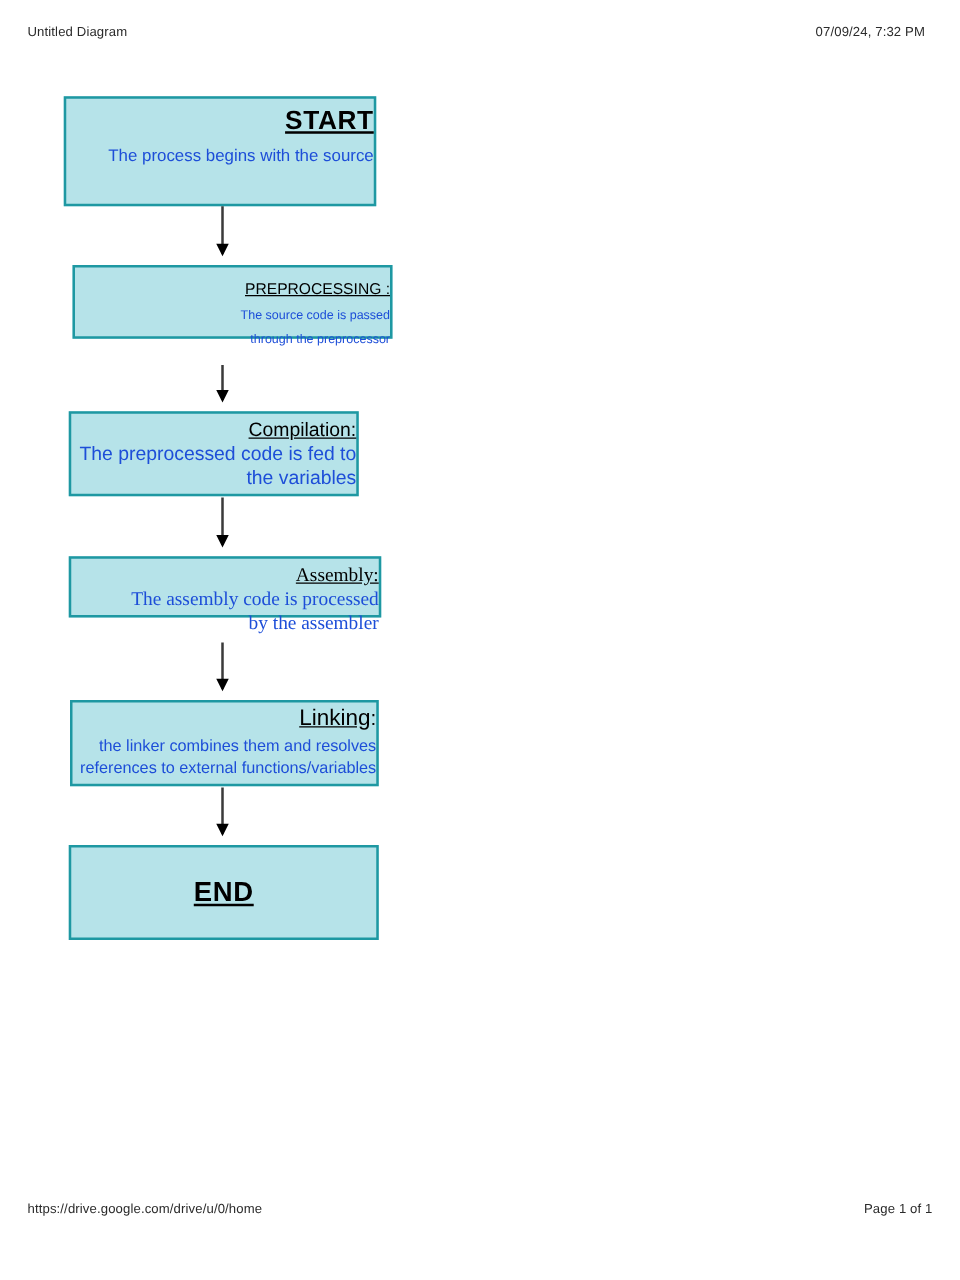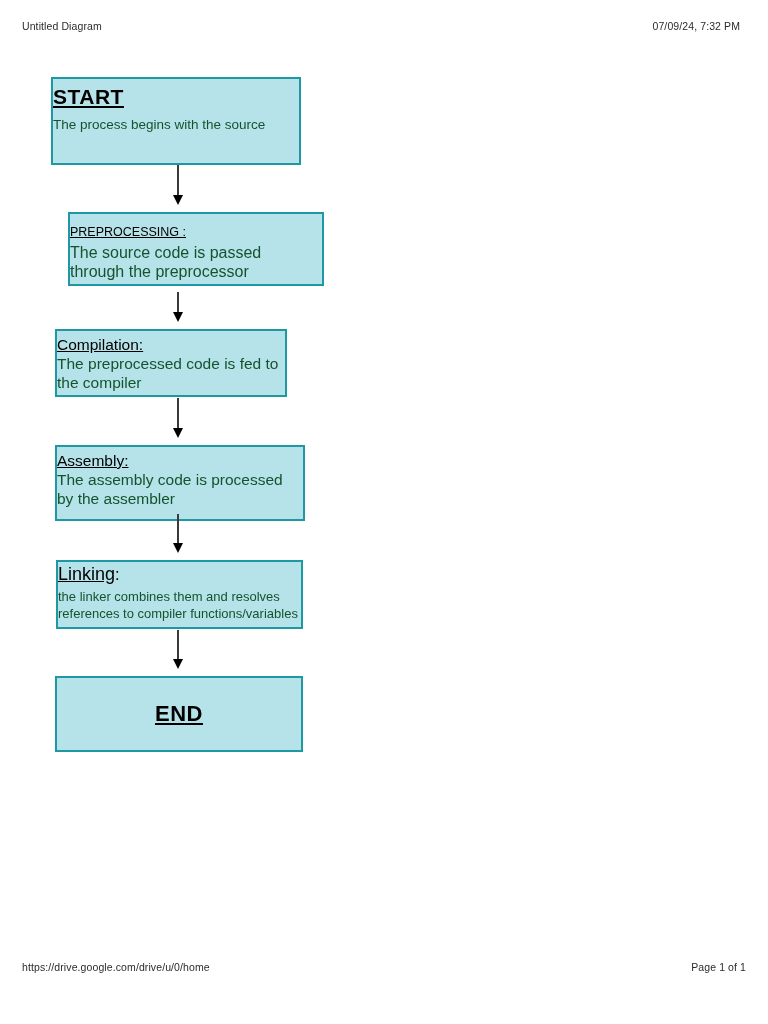--- a/index.html
+++ b/index.html
@@ -28,39 +28,39 @@
   .hdr-right { right: 28px; top: 20px; }
   .ftr-left  { left: 22px;  top: 961px; }
   .ftr-right { right: 22px; top: 961px; }
 
   
   .node {
     position: absolute;
     box-sizing: border-box;
     background: var(--node-fill, #b6e3e9);
     border: 2px solid var(--node-border, #1e98a2);
-    text-align: left;
+    text-align: right;
     color: #000000;
   }
   .node-title { display: inline-block; text-decoration: underline; }
-  .node-body  { color: #14532d; }
+  .node-body  { color: #1d4ed8; }
 
   .node-start { left: 51px; top: 77px; width: 250px; height: 88px; padding-top: 6px; }
   .node-start .node-title { font-size: 21px; font-weight: bold; letter-spacing: 0.5px; }
   .node-start .node-body  { font-size: 13.5px; line-height: 28px; margin-top: 2px; }
 
-  .node-preprocessing { left: 68px; top: 212px; width: 256px; height: 74px; padding-top: 8px; }
+  .node-preprocessing { left: 58px; top: 212px; width: 256px; height: 59px; padding-top: 8px; }
   .node-preprocessing .node-title { font-size: 12.5px; }
-  .node-preprocessing .node-body  { font-size: 16px; line-height: 19px; margin-top: 3px; }
+  .node-preprocessing .node-body  { font-size: 10px; line-height: 19px; margin-top: 3px; }
 
   .node-compilation { left: 55px; top: 329px; width: 232px; height: 68px; padding-top: 5px; }
   .node-compilation .node-title { font-size: 15.5px; }
   .node-compilation .node-body  { font-size: 15.5px; line-height: 19px; }
 
-  .node-assembly { left: 55px; top: 445px; width: 250px; height: 76px; padding-top: 5px; }
+  .node-assembly { left: 55px; top: 445px; width: 250px; height: 49px; padding-top: 5px; font-family: Liberation Serif, serif; }
   .node-assembly .node-title { font-size: 15.5px; }
   .node-assembly .node-body  { font-size: 15.5px; line-height: 19px; }
 
   .node-linking { left: 56px; top: 560px; width: 247px; height: 69px; padding-top: 2px; }
   .node-linking .node-title { font-size: 18px; }
   .node-linking .title-suffix { font-size: 16.5px; text-decoration: none; }
   .node-linking .node-body  { font-size: 13px; line-height: 17px; margin-top: 3px; }
 
   .node-end { left: 55px; top: 676px; width: 248px; height: 76px;
               display: flex; align-items: center; justify-content: center; }
@@ -114,21 +114,21 @@
       <div>through the preprocessor</div>
     </div>
   </div>
 
   <div class="arrow arrow-2"></div>
 
   <div class="node node-compilation">
     <div><span class="node-title">Compilation:</span></div>
     <div class="node-body">
       <div>The preprocessed code is fed to</div>
-      <div>the compiler</div>
+      <div>the variables</div>
     </div>
   </div>
 
   <div class="arrow arrow-3"></div>
 
   <div class="node node-assembly">
     <div><span class="node-title">Assembly:</span></div>
     <div class="node-body">
       <div>The assembly code is processed</div>
       <div>by the assembler</div>
@@ -136,21 +136,21 @@
   </div>
 
   <div class="arrow arrow-4"></div>
 
   <div class="node node-linking">
     <div>
       <span class="node-title">Linking</span><span class="title-suffix">:</span>
     </div>
     <div class="node-body">
       <div>the linker combines them and resolves</div>
-      <div>references to compiler functions/variables</div>
+      <div>references to external functions/variables</div>
     </div>
   </div>
 
   <div class="arrow arrow-5"></div>
 
   <div class="node node-end">
     <span class="node-title">END</span>
   </div>
 
   <div class="print-meta ftr-left">https://drive.google.com/drive/u/0/home</div>

